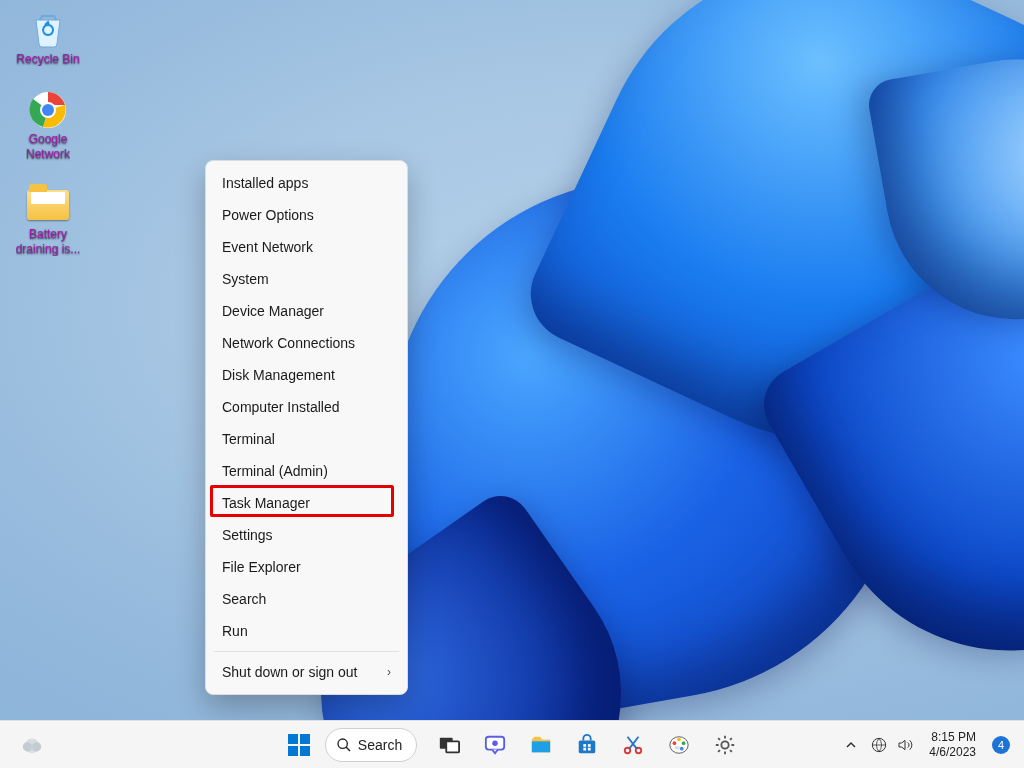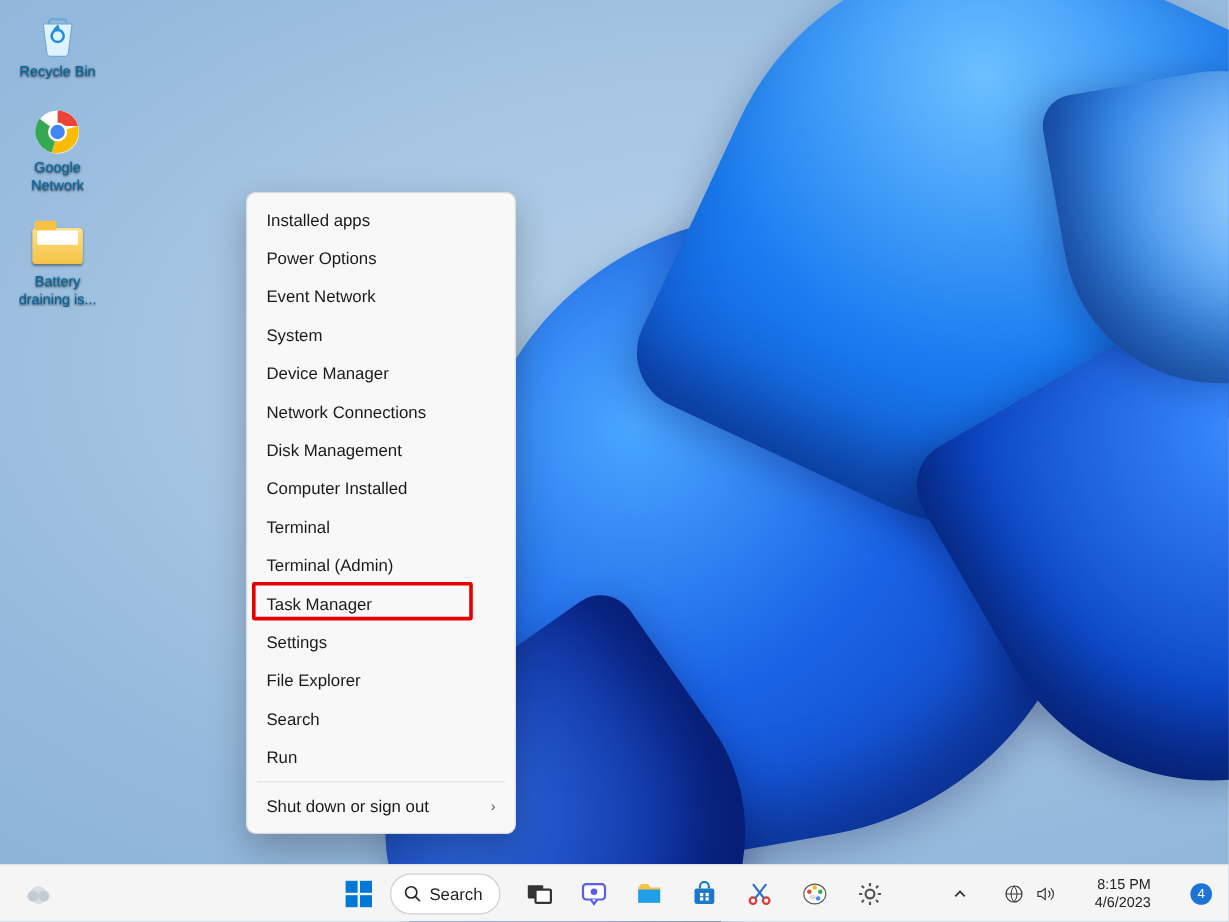--- a/index.html
+++ b/index.html
@@ -35,33 +35,33 @@
   .desktop-icon {
     width: 80px;
     display: flex; flex-direction: column; align-items: center;
     cursor: pointer;
   }
   .desktop-icon .ico {
     width: 44px; height: 44px;
     display: flex; align-items: center; justify-content: center;
   }
   .desktop-icon .lbl {
-    color: #0369a1; font-size: 12px; text-align: center;
+    color: #a21caf; font-size: 12px; text-align: center;
     text-shadow: 0 1px 2px rgba(0,0,0,0.9);
     line-height: 1.2;
     white-space: pre-wrap;
     max-width: 80px;
     overflow: hidden;
   }
 
   
   .context-menu {
     position: absolute;
     left: 205px; top: 160px;
-    width: 225px;
+    width: 203px;
     background: #f8f8f8;
     border: 1px solid #dcdcdc;
     border-radius: 8px;
     box-shadow: 0 12px 30px rgba(0,0,0,0.25);
     padding: 6px 0;
     font-size: 14px;
     color: #1a1a1a;
   }
   .context-menu .item {
     padding: 8px 16px;
@@ -120,21 +120,21 @@
     padding: 0 14px 0 10px;
     gap: 6px;
     cursor: pointer;
     font-size: 14px;
     color: #222;
     margin-right: 6px;
   }
   .tb-right {
     position: absolute;
     right: 8px; top: 0; bottom: 0;
-    display: flex; align-items: center; gap: 19px;
+    display: flex; align-items: center; gap: 2px;
   }
   .tray-icons {
     display: flex; align-items: center; gap: 10px;
     padding: 0 6px;
     cursor: pointer;
   }
   .clock {
     text-align: right;
     font-size: 12px;
     line-height: 1.2;

